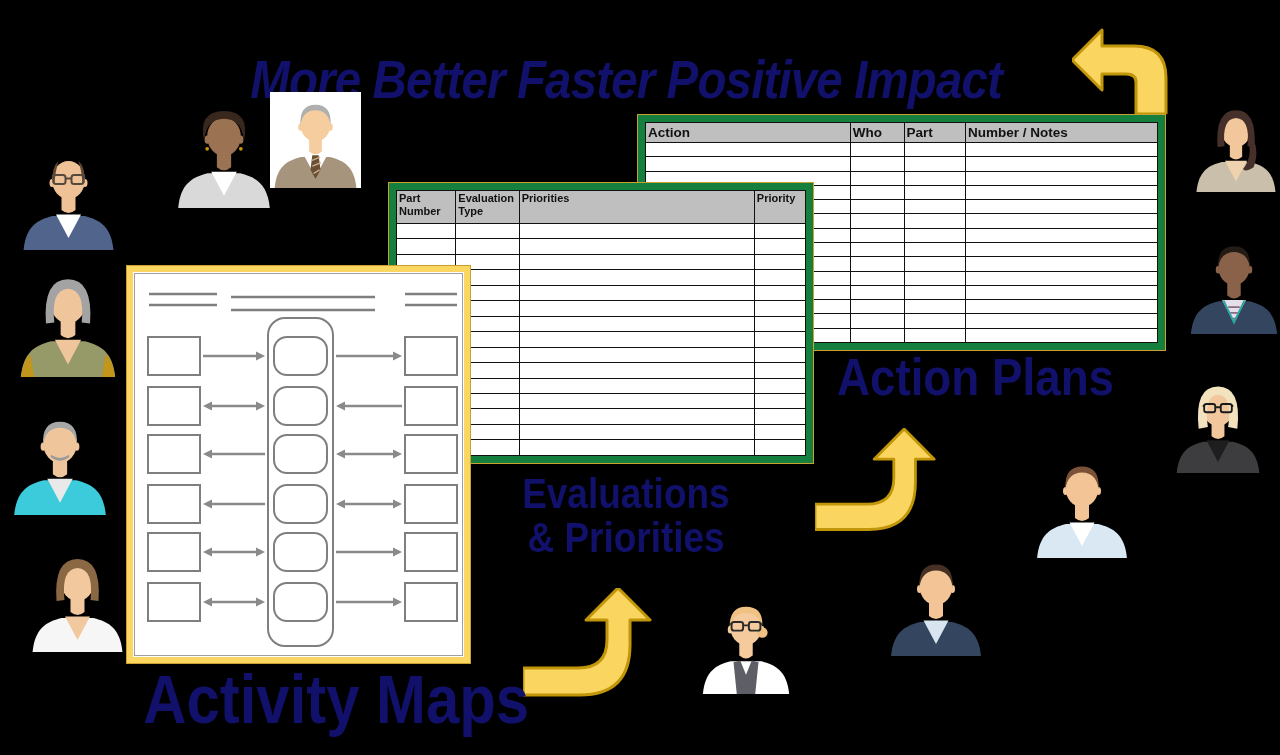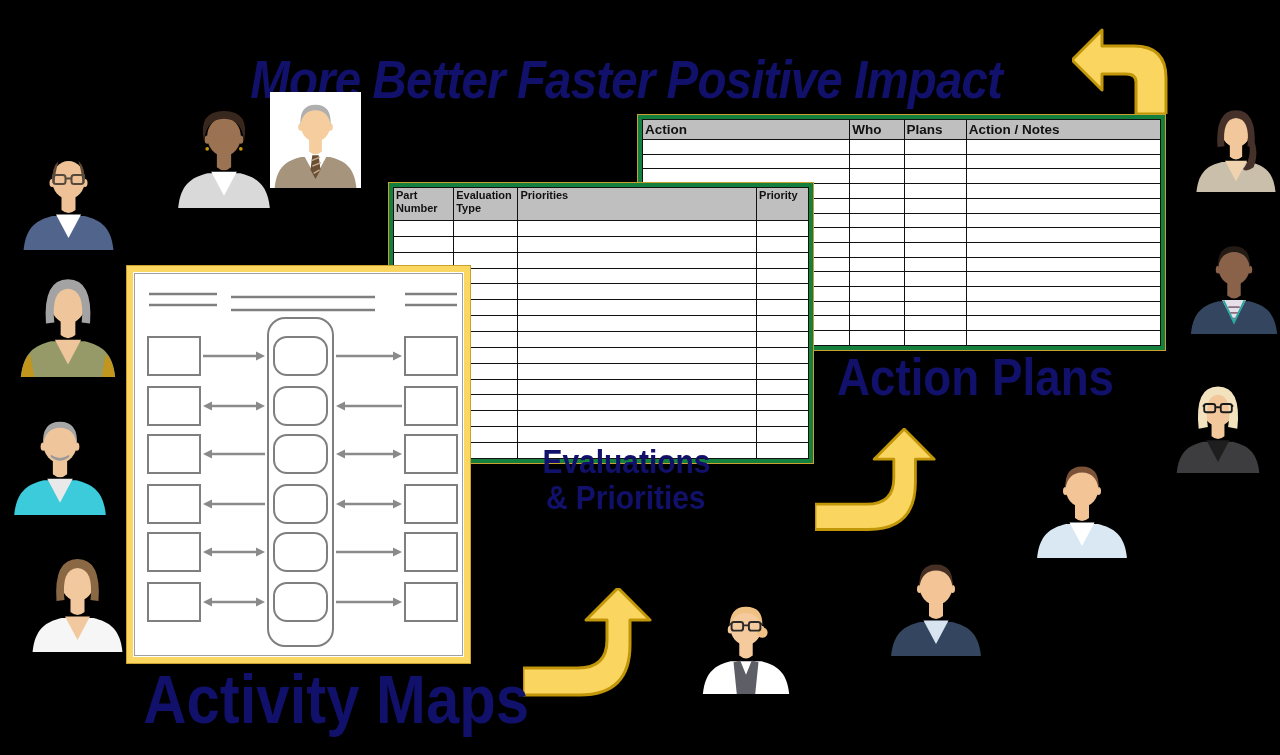--- a/index.html
+++ b/index.html
@@ -14,25 +14,25 @@
     font-size:54px;font-weight:bold;font-style:italic;color:#11116C;
     white-space:nowrap;z-index:2;margin-top:30px;
   }
   .title > span{display:inline-block;transform:scaleX(.88);letter-spacing:-1px;}
   .biglabel{
     color:#11116C;font-weight:bold;text-align:center;white-space:nowrap;
     z-index:6;line-height:1.05;
   }
   .biglabel > span{display:inline-block;transform:scaleX(.88);}
   .label-activity{left:117px;top:664px;width:360px;font-size:68px;}
-  .label-eval{left:466px;top:444px;width:320px;font-size:34px;}
+  .label-eval{left:466px;top:472px;width:320px;font-size:42px;}
   .label-action{left:815px;top:350px;width:320px;font-size:52px;}
   
   .frame{
-    background:#fff;border:4px solid #15803d;
+    background:#fff;border:7px solid #15803d;
     box-shadow:0 0 0 1px #C9A12F;box-sizing:border-box;
   }
   .action-frame{left:638px;top:115px;width:527px;height:235px;z-index:1;}
   .eval-frame{left:389px;top:183px;width:424px;height:280px;z-index:2;}
   table{border-collapse:collapse;width:100%;height:100%;table-layout:fixed;background:#fff;}
   th,td{border:1.6px solid #111;padding:0 2px;overflow:hidden;}
   th{background:#BFBFBF;text-align:left;font-weight:bold;color:#111;}
   .action-table th{font-size:13.5px;height:19px;white-space:nowrap;}
   .eval-table th{font-size:11px;height:31px;vertical-align:top;line-height:1.15;padding-top:1px;}
   td{font-size:9px;}
@@ -61,22 +61,22 @@
       <colgroup>
         <col style="width: 40%;">
         <col style="width: 10.5%;">
         <col style="width: 12%;">
         <col style="width: 37.5%;">
       </colgroup>
       <thead>
         <tr>
           <th>Action</th>
           <th>Who</th>
-          <th>Plans</th>
-          <th>Action / Notes</th>
+          <th>Part</th>
+          <th>Number / Notes</th>
         </tr>
       </thead>
       <tbody>
         <tr>
           <td>&nbsp;</td>
           <td>&nbsp;</td>
           <td>&nbsp;</td>
           <td>&nbsp;</td>
         </tr>
         <tr>

